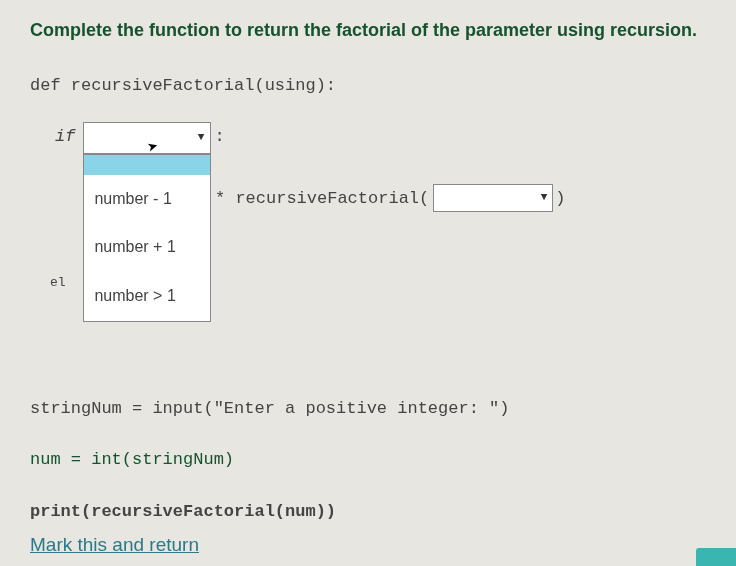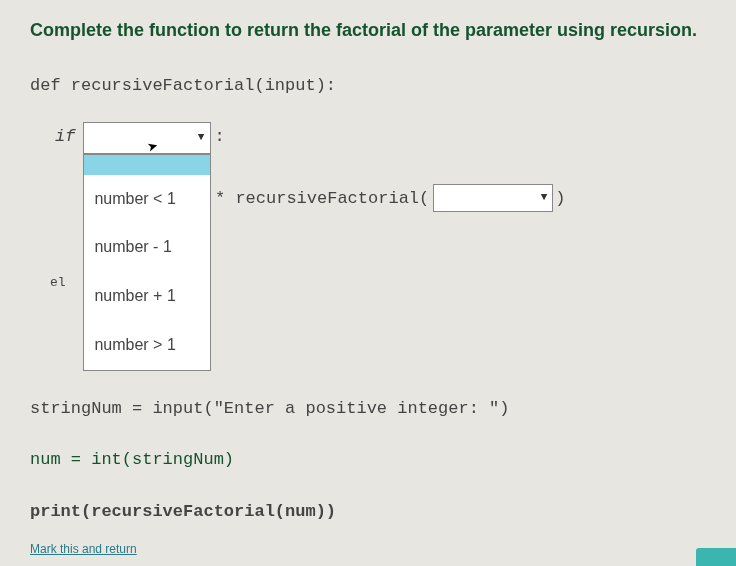--- a/index.html
+++ b/index.html
@@ -129,21 +129,21 @@
       font-family: 'Courier New', monospace;
       font-size: 17px;
       color: #444;
       font-weight: bold;
     }
     .mark-return {
       position: absolute;
       bottom: 10px;
       left: 30px;
       color: #2a7a8a;
-      font-size: 12px;
+      font-size: 19px;
       text-decoration: underline;
       cursor: pointer;
       font-family: Arial, sans-serif;
     }
     .cursor-icon {
       position: absolute;
       left: 148px;
       top: 132px;
       font-size: 18px;
       color: #000;
@@ -159,31 +159,30 @@
       background: #3ab5b0;
       border-radius: 3px 0 0 0;
     }
   </style>
 </head>
 <body>
 
 <div class="instruction">Complete the function to return the factorial of the parameter using recursion.</div>
 
 <div class="code-block">
-  <div class="func-def">def recursiveFactorial(input):</div>
+  <div class="func-def">def recursiveFactorial(using):</div>
 
   <div class="if-line">
     <span class="if-keyword">if</span>
     <div class="dropdown-wrapper">
       <div class="dropdown-select">
         <span class="dropdown-arrow">▼</span>
       </div>
       <div class="dropdown-options">
         <div class="dropdown-option highlighted"></div>
-        <div class="dropdown-option">number &lt; 1</div>
         <div class="dropdown-option">number - 1</div>
         <div class="dropdown-option">number + 1</div>
         <div class="dropdown-option">number &gt; 1</div>
       </div>
     </div>
     <span class="colon">:</span>
   </div>
 
   <div class="cursor-icon">➤</div>
 

